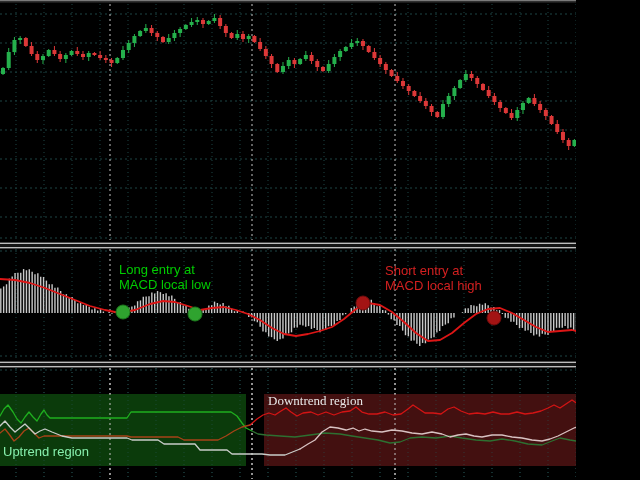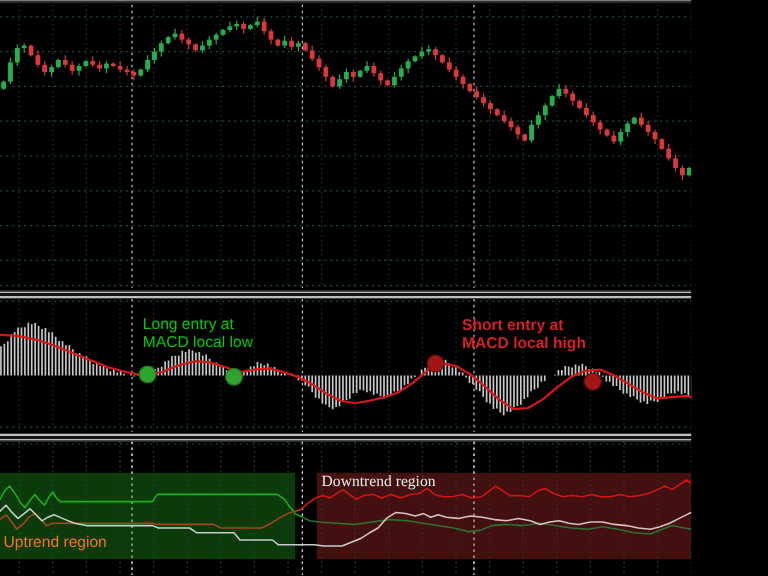--- a/index.html
+++ b/index.html
@@ -540,21 +540,21 @@
       </g>
       <polyline points="0,279 15,280 30,283 45,288 60,294 75,300 90,306 105,310 120,313 135,310 150,304 163,301 175,302 188,306 200,310 212,308 224,307 236,310 248,314 260,320 272,328 284,334 296,336 308,334 320,331 332,327 344,319 356,309 368,303 380,305 392,312 404,322 416,333 428,341 440,340 452,333 464,323 476,314 488,309 500,308 512,313 524,320 536,327 548,332 560,331 572,330 584,333 596,339 608,341 620,339 632,344 640,348" fill="none" stroke="#dd1616" stroke-width="1.8" stroke-linejoin="round" stroke-linecap="round"></polyline>
       <circle cx="123" cy="312" r="7" fill="#2fa32f" stroke="#1d7a1d" stroke-width="1"></circle>
       <circle cx="195" cy="314" r="7" fill="#2fa32f" stroke="#1d7a1d" stroke-width="1"></circle>
       <circle cx="363" cy="303" r="7" fill="#a31414" stroke="#6e0d0d" stroke-width="1"></circle>
       <circle cx="494" cy="318" r="7" fill="#a31414" stroke="#6e0d0d" stroke-width="1"></circle>
     </svg>
 
   <div class="anno" style="left: 119px; top: 262px; color: rgb(0, 204, 0);">Long entry at
 MACD local low</div>
-  <div class="anno" style="left: 385px; top: 263px; color: rgb(211, 32, 32); font-weight: bold;">Short entry at
+  <div class="anno" style="left: 385px; top: 263px; color: rgb(211, 32, 32);">Short entry at
 MACD local high</div>
 
   <div id="sep2" class="separator"></div>
 
   <svg id="trend-svg" class="panel-svg" width="640" height="112" viewBox="0 368 640 112">
       <line x1="16" y1="368" x2="16" y2="479" stroke="#1d4444" stroke-width="1" stroke-dasharray="1 3"></line>
       <line x1="44" y1="368" x2="44" y2="479" stroke="#1d4444" stroke-width="1" stroke-dasharray="1 3"></line>
       <line x1="72" y1="368" x2="72" y2="479" stroke="#1d4444" stroke-width="1" stroke-dasharray="1 3"></line>
       <line x1="100" y1="368" x2="100" y2="479" stroke="#1d4444" stroke-width="1" stroke-dasharray="1 3"></line>
       <line x1="128" y1="368" x2="128" y2="479" stroke="#1d4444" stroke-width="1" stroke-dasharray="1 3"></line>
@@ -609,15 +609,15 @@
       <line x1="604" y1="368" x2="604" y2="479" stroke="rgba(40,90,90,0.55)" stroke-width="1" stroke-dasharray="1 3"></line>
       <line x1="632" y1="368" x2="632" y2="479" stroke="rgba(40,90,90,0.55)" stroke-width="1" stroke-dasharray="1 3"></line>
       <polyline points="0,416 4,409 8,405 13,412 17,419 21,423 25,417 29,412 33,417 37,421 41,414 44,410 47,415 50,418 127,418 131,412 231,412 237,416 242,423 246,428 252,431" fill="none" stroke="#1faf1f" stroke-width="1.3" stroke-linejoin="round" stroke-linecap="round"></polyline>
       <polyline points="252,431 258,434 266,435 280,436 295,437 310,435 325,433 340,434 352,436 365,438 378,440 390,443 400,442 410,438 422,437 436,438 450,436 462,438 476,440 490,441 502,439 515,441 528,444 542,445 552,441 560,438 570,440 582,442 594,444 605,440 613,437 621,441 628,445 640,446" fill="none" stroke="#2d7031" stroke-width="1.3" stroke-linejoin="round" stroke-linecap="round"></polyline>
       <polyline points="0,433 5,429 9,434 14,441 19,437 24,431 29,428 34,433 39,438 44,436 127,436 131,437 178,437 184,440 218,440 226,436 234,431 242,427 250,425" fill="none" stroke="#a84318" stroke-width="1.3" stroke-linejoin="round" stroke-linecap="round"></polyline>
       <polyline points="250,425 257,419 263,415 269,413 275,415 281,411 286,408 291,412 297,416 303,413 311,412 318,415 326,412 334,415 342,412 350,411 356,407 362,412 369,414 377,414 385,412 393,415 401,414 408,409 413,405 419,409 425,413 433,413 441,414 448,409 454,407 461,411 469,414 477,413 485,414 493,412 501,414 509,414 517,412 525,414 533,413 541,411 548,408 554,405 560,408 566,404 572,400 578,404 584,408 590,405 596,408 602,410 608,406 614,403 620,407 626,404 632,408 640,409" fill="none" stroke="#d41414" stroke-width="1.3" stroke-linejoin="round" stroke-linecap="round"></polyline>
       <polyline points="0,426 5,421 10,427 15,432 20,428 25,424 30,429 35,434 40,431 45,429 52,432 62,436 72,438 127,438 132,440 158,440 164,444 195,444 200,450 227,450 232,454 262,454 270,455 285,455 300,449" fill="none" stroke="#c9cdc9" stroke-width="1.3" stroke-linejoin="round" stroke-linecap="round"></polyline>
       <polyline points="300,449 308,444 315,440 322,432 330,427 338,428 346,430 353,428 359,431 365,429 372,431 382,432 392,430 402,431 412,433 422,434 432,432 442,434 450,437 458,435 466,434 474,436 482,437 492,435 502,435 512,437 522,438 532,440 542,441 550,439 558,436 566,432 574,428 582,425 590,421 598,418 606,413 611,407 615,403 619,407 623,410 627,408 631,412 635,414 640,413" fill="none" stroke="#d8c2c2" stroke-width="1.3" stroke-linejoin="round" stroke-linecap="round"></polyline>
     </svg>
 
-  <div class="region-label" style="left: 3px; top: 444px; color: #f97316;">Uptrend region</div>
+  <div class="region-label" style="left: 3px; top: 444px; color: #86efac;">Uptrend region</div>
   <div class="region-label" style="left: 268px; top: 393px; color: rgb(233, 233, 233); font-family: Liberation Serif, serif;">Downtrend region</div>
 </div>
 
 </body></html>

